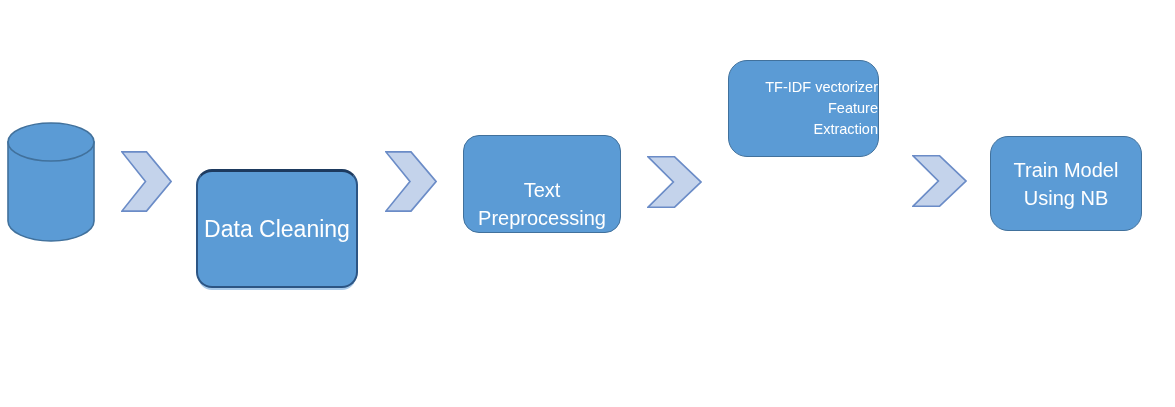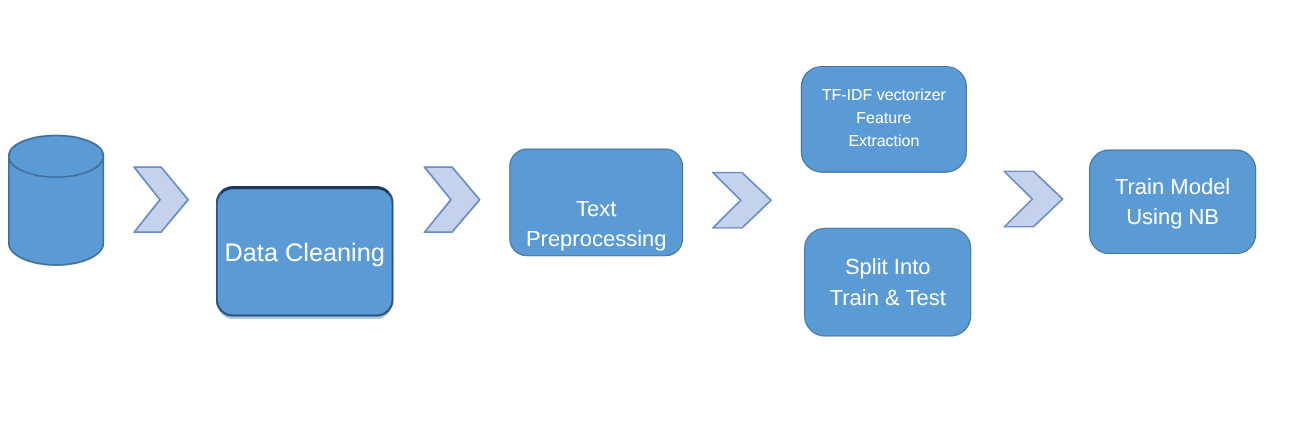--- a/index.html
+++ b/index.html
@@ -36,21 +36,21 @@
   #node-data            { left: 7px;   top: 122px; width: 88px;  height: 120px; font-size: 21px; }
   #node-data .label     { position: absolute; left: 0; top: 52px; }
   #node-data-cleaning   { left: 196px; top: 134px; width: 162px; height: 119px;  font-size: 23px;
                           border-radius: 16px;
                           border-color: #2c5584; border-width: 2px;
                           border-top: 3px solid #1d3a5f;
                           box-shadow: 0 4px 0 -2px #a9c9e8; margin-top: 35px; }
   #node-text-preprocessing { left: 463px; top: 135px; width: 158px; height: 98px; font-size: 20px;
                           line-height: 28px; border-radius: 16px; align-items: flex-end; }
   #node-tfidf           { left: 728px; top: 60px;  width: 151px; height: 97px;  font-size: 14.5px;
-                          line-height: 21px; border-radius: 19px; }
+                          line-height: 21px; border-radius: 19px; text-align: right; }
   #node-split           { left: 731px; top: 207px; width: 152px; height: 99px;  font-size: 20px;
                           line-height: 28px; border-radius: 19px; }
   #node-train           { left: 990px; top: 136px; width: 152px; height: 95px;  font-size: 20px;
                           line-height: 28px; border-radius: 18px; }
   
   .arrow { position: absolute; }
   .arrow svg { display: block; width: 100%; height: 100%; }
   .arrow polygon {
     fill: var(--arrow-fill, #c4d3eb);
     stroke: var(--arrow-border, #6b8cc7);
@@ -107,24 +107,20 @@
       <polygon points="0.9,0.9 25,0.9 49.1,30 25,59.1 0.9,59.1 24,30"></polygon>
     </svg>
   </div>
 
   <div class="node rrect" id="node-tfidf">
     <div class="label">TF-IDF vectorizer
 Feature
 Extraction</div>
   </div>
 
-  <div class="node rrect" id="node-split">
-    <div class="label">Split Into
-Train &amp; Test</div>
-  </div>
 
   <div class="arrow" id="arrow-4">
     <svg viewBox="0 0 50 60" preserveAspectRatio="none">
       <polygon points="0.9,0.9 25,0.9 49.1,30 25,59.1 0.9,59.1 24,30"></polygon>
     </svg>
   </div>
 
   <div class="node rrect" id="node-train">
     <div class="label">Train Model
 Using NB</div>

